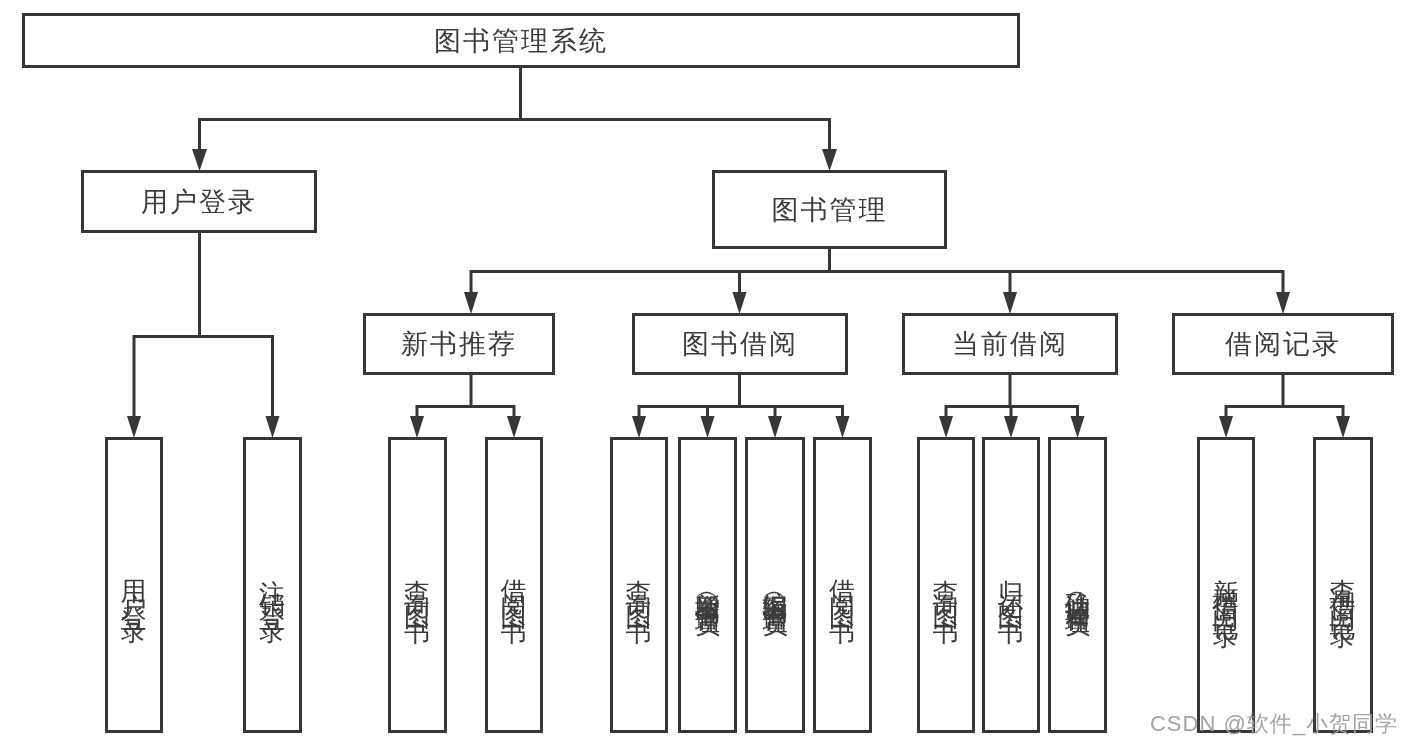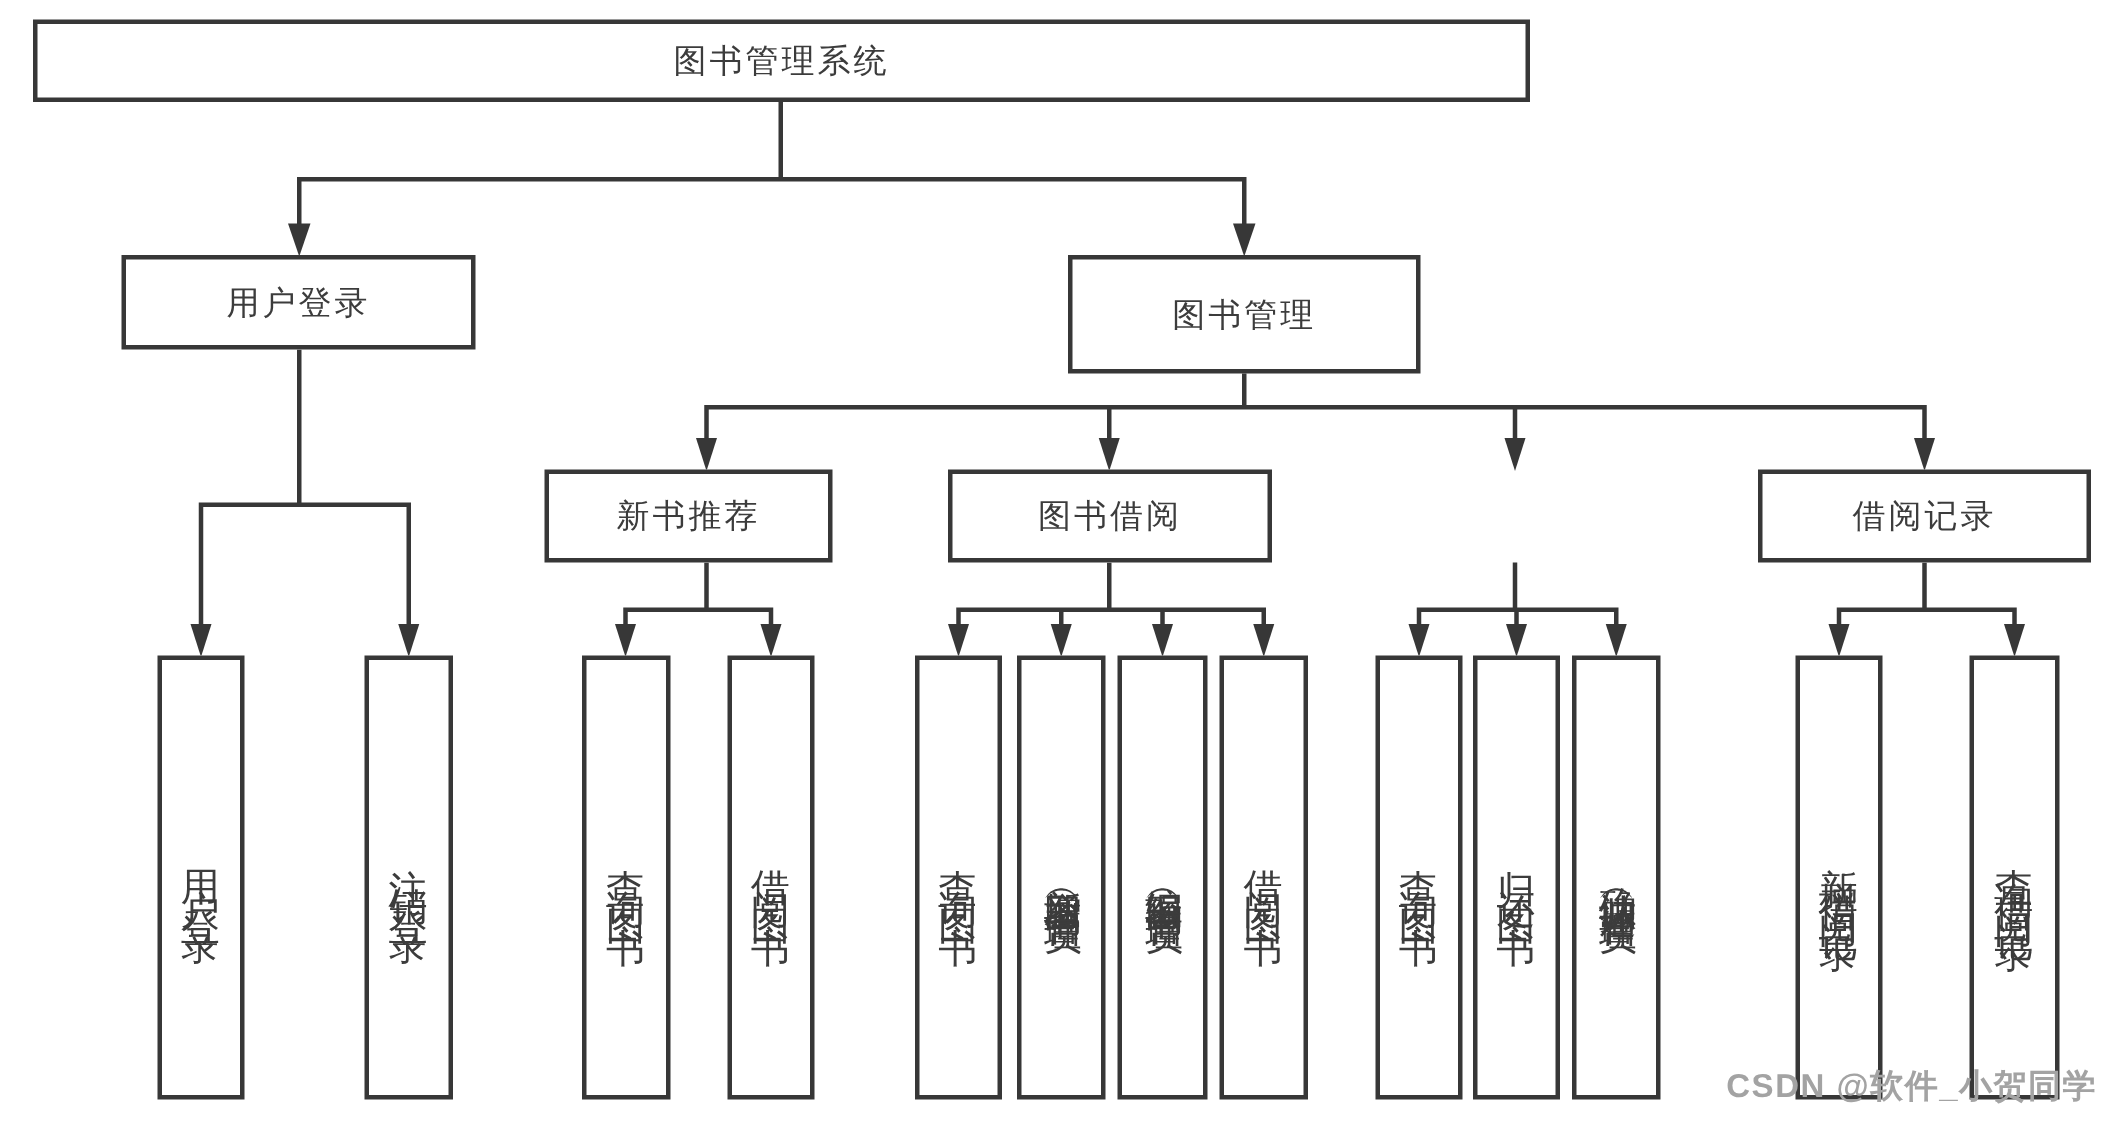--- a/index.html
+++ b/index.html
@@ -15,38 +15,37 @@
     position:absolute;
     box-sizing:border-box;
     background:#ffffff;
     border:3px solid #373737;
     color:#3c3c3c;
     display:flex;
     align-items:center;
     justify-content:center;
     text-align:center;
   }
-  .h{font-size:22px;letter-spacing:2px;white-space:nowrap;}
+  .h{font-size:27px;letter-spacing:2px;white-space:nowrap;}
   .v{
     writing-mode:vertical-rl;
     text-orientation:mixed;
     font-size:26px;
     letter-spacing:13px;
     line-height:1;
   }
   .v.long{font-size:25px;letter-spacing:3px;}
   .v.mid{letter-spacing:9px;}
   .watermark{
     position:absolute;
     right:7px;bottom:8px;
     font-size:22px;
     color:#a3a3a3;
     letter-spacing:1px;
     white-space:nowrap;
-    font-weight:bold;
   }
 </style>
 </head>
 <body>
 
 <div id="canvas">
 
   <svg id="connectors" viewBox="0 0 1405 747" xmlns="http://www.w3.org/2000/svg" fill="#373737" stroke="none">
     <g stroke="#373737" stroke-width="3" fill="none">
       <path d="M520.5 68 V119.5 M199.5 119.5 H829.5 M199.5 118 V152 M829.5 118 V152"></path>
@@ -96,20 +95,21 @@
     <polygon points="1336,416 1350,416 1343,438"></polygon>
   </svg>
 
   <div class="box h" style="left:22px;top:13px;width:998px;height:55px">图书管理系统</div>
 
   <div class="box h" style="left:81px;top:170px;width:236px;height:63px">用户登录</div>
   <div class="box h" style="left:712px;top:170px;width:235px;height:79px">图书管理</div>
 
   <div class="box h" style="left:363px;top:313px;width:192px;height:62px">新书推荐</div>
   <div class="box h" style="left:632px;top:313px;width:216px;height:62px">图书借阅</div>
+  <div class="box h" style="left:902px;top:313px;width:216px;height:62px">当前借阅</div>
   <div class="box h" style="left:1172px;top:313px;width:222px;height:62px">借阅记录</div>
 
   <div class="box v" style="left:105px;top:437px;width:58px;height:296px">用户登录</div>
   <div class="box v" style="left:243px;top:437px;width:59px;height:296px">注销登录</div>
 
   <div class="box v" style="left:388px;top:437px;width:59px;height:296px">查询图书</div>
   <div class="box v" style="left:485px;top:437px;width:58px;height:296px">借阅图书</div>
 
   <div class="box v" style="left:610px;top:437px;width:58px;height:296px">查询图书</div>
   <div class="box v long" style="left:678px;top:437px;width:59px;height:296px">新增图书（管理员）</div>

